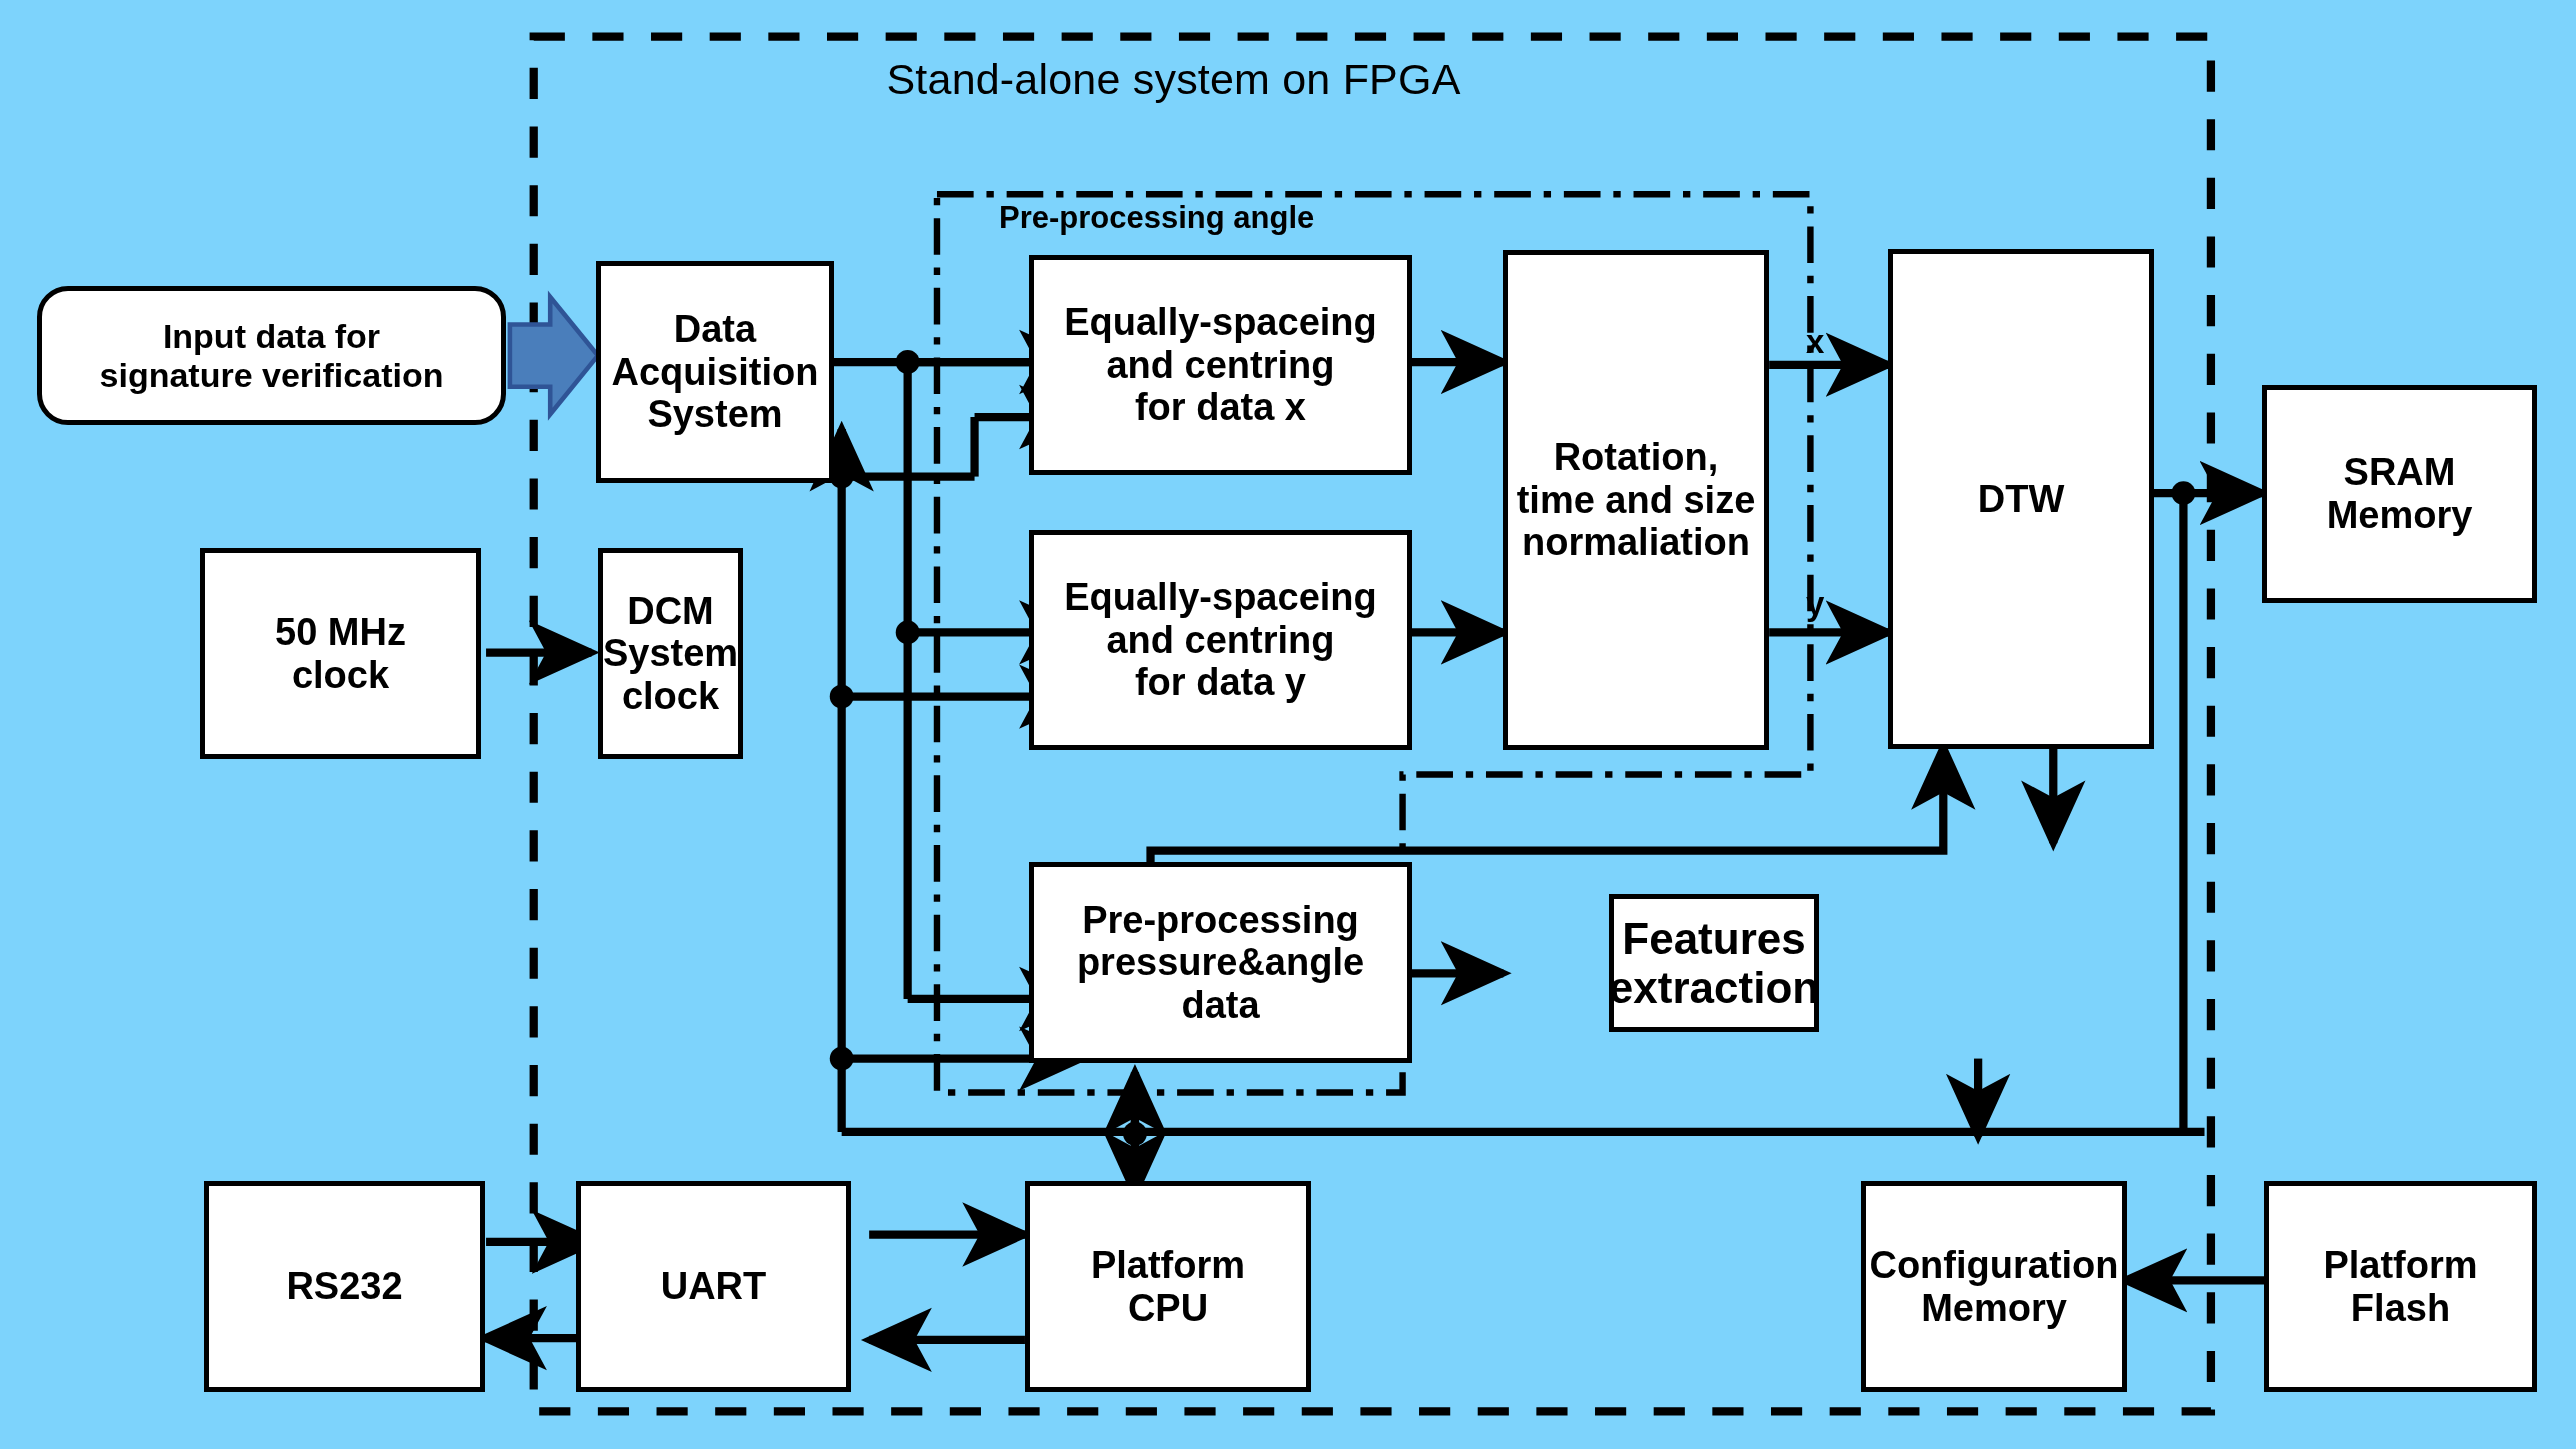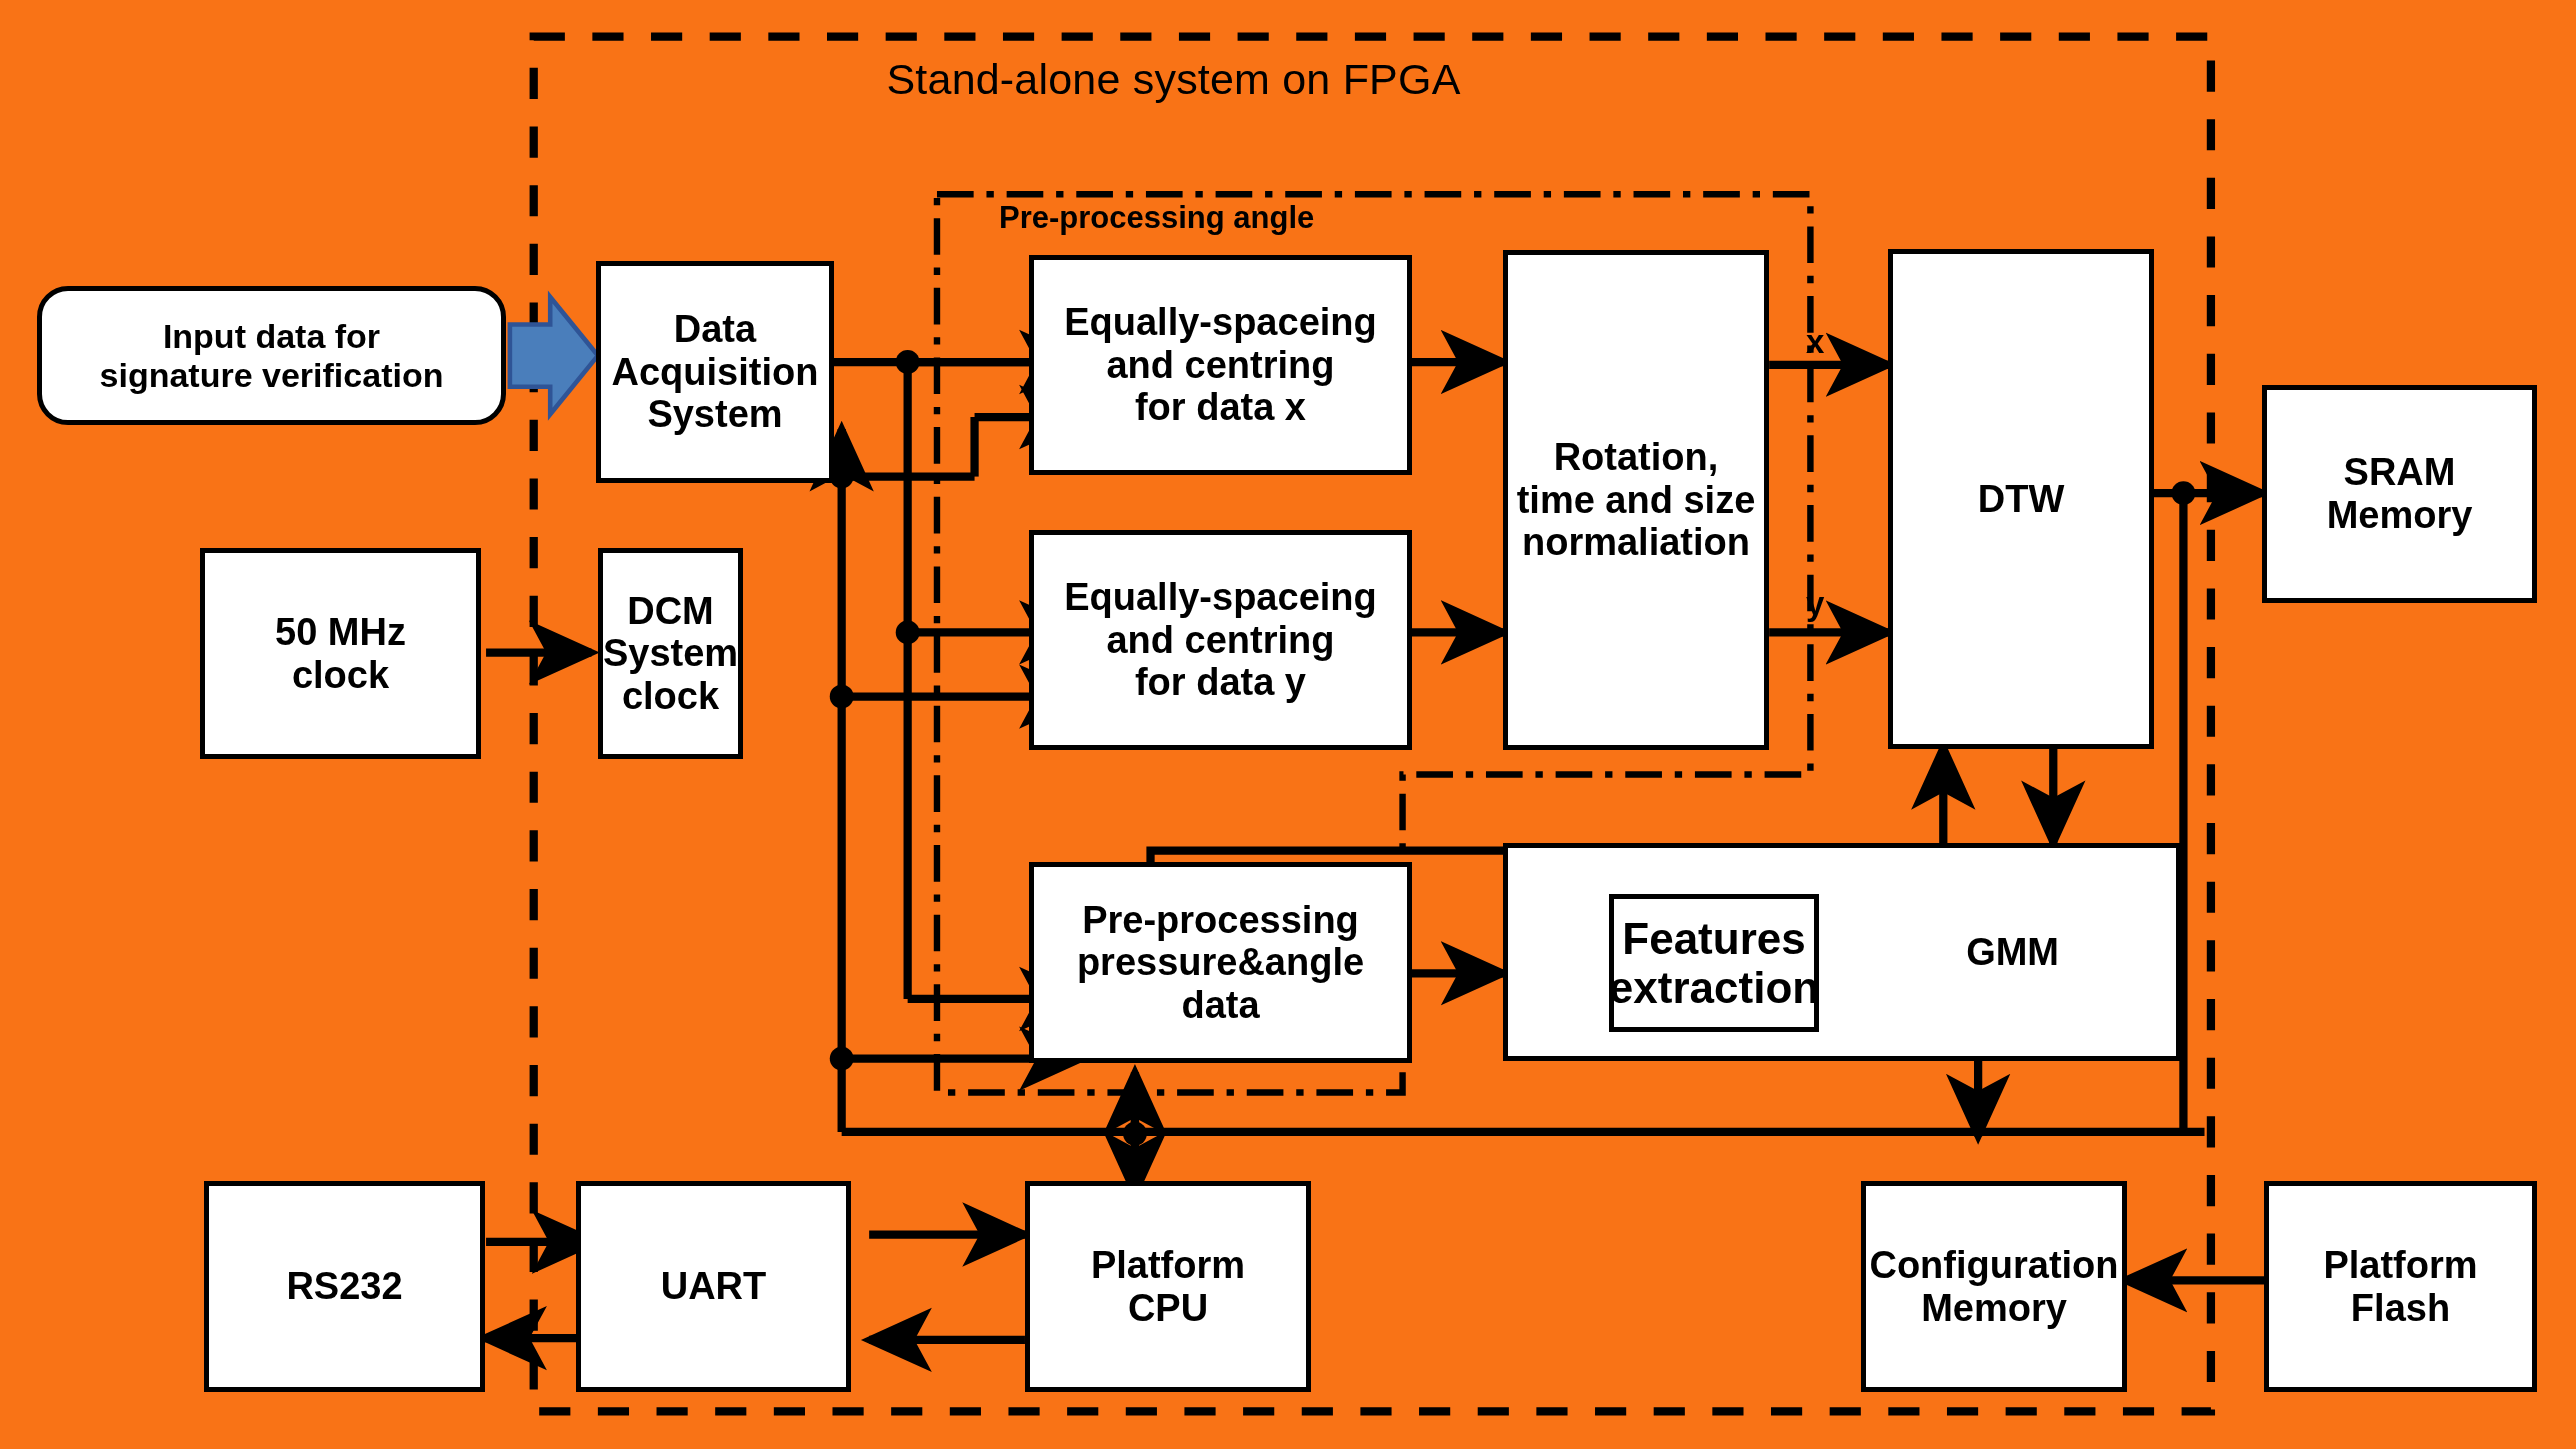--- a/index.html
+++ b/index.html
@@ -1,16 +1,16 @@
 <!DOCTYPE html>
 <html style="font-size:14.7px"><head>
 <meta charset="utf-8">
 <style>
   html,body{margin:0;padding:0;background:#ffffff;}
-  #root{position:relative;width:2576px;height:1449px;background:#f97316;
+  #root{position:relative;width:2576px;height:1449px;background:#7dd3fc;
         font-family:"Liberation Sans","DejaVu Sans",sans-serif;overflow:hidden;}
   #svgroot{position:absolute;left:0;top:0;width:2576px;height:1449px;}
 
   .blk{position:absolute;box-sizing:border-box;border:5.5px solid #000;background:#fff;
        display:flex;align-items:center;justify-content:center;text-align:center;
        font-weight:bold;color:#000;line-height:1.12;padding:1.8px 5.5px;}
   .blk.inner{border-width:5.5px;}
   .rounded{border-radius:31px;}
   .lbl{position:absolute;color:#000;white-space:nowrap;}
   .title{font-size:43px;font-weight:normal;letter-spacing:0.2px;}
@@ -165,23 +165,20 @@
     <span style="white-space:pre-line">SRAM
 Memory</span>
   </div>
 
   <div class="blk" style="left:1029px;top:862px;width:383px;height:201px;font-size:38px;">
     <span style="white-space:pre-line">Pre-processing
 pressure&amp;angle
 data</span>
   </div>
 
-  <div class="blk" style="left:1503px;top:843px;width:678px;height:218px;font-size:38px;justify-content:flex-end;padding-right:117px;">
-    <span style="white-space:pre-line">GMM</span>
-  </div>
 
   <div class="blk inner" style="left:1609px;top:894px;width:210px;height:138px;font-size:44px;">
     <span style="white-space:pre-line">Features
 extraction</span>
   </div>
 
   <div class="blk" style="left:204px;top:1181px;width:281px;height:211px;font-size:38px;">
     <span style="white-space:pre-line">RS232</span>
   </div>
 

